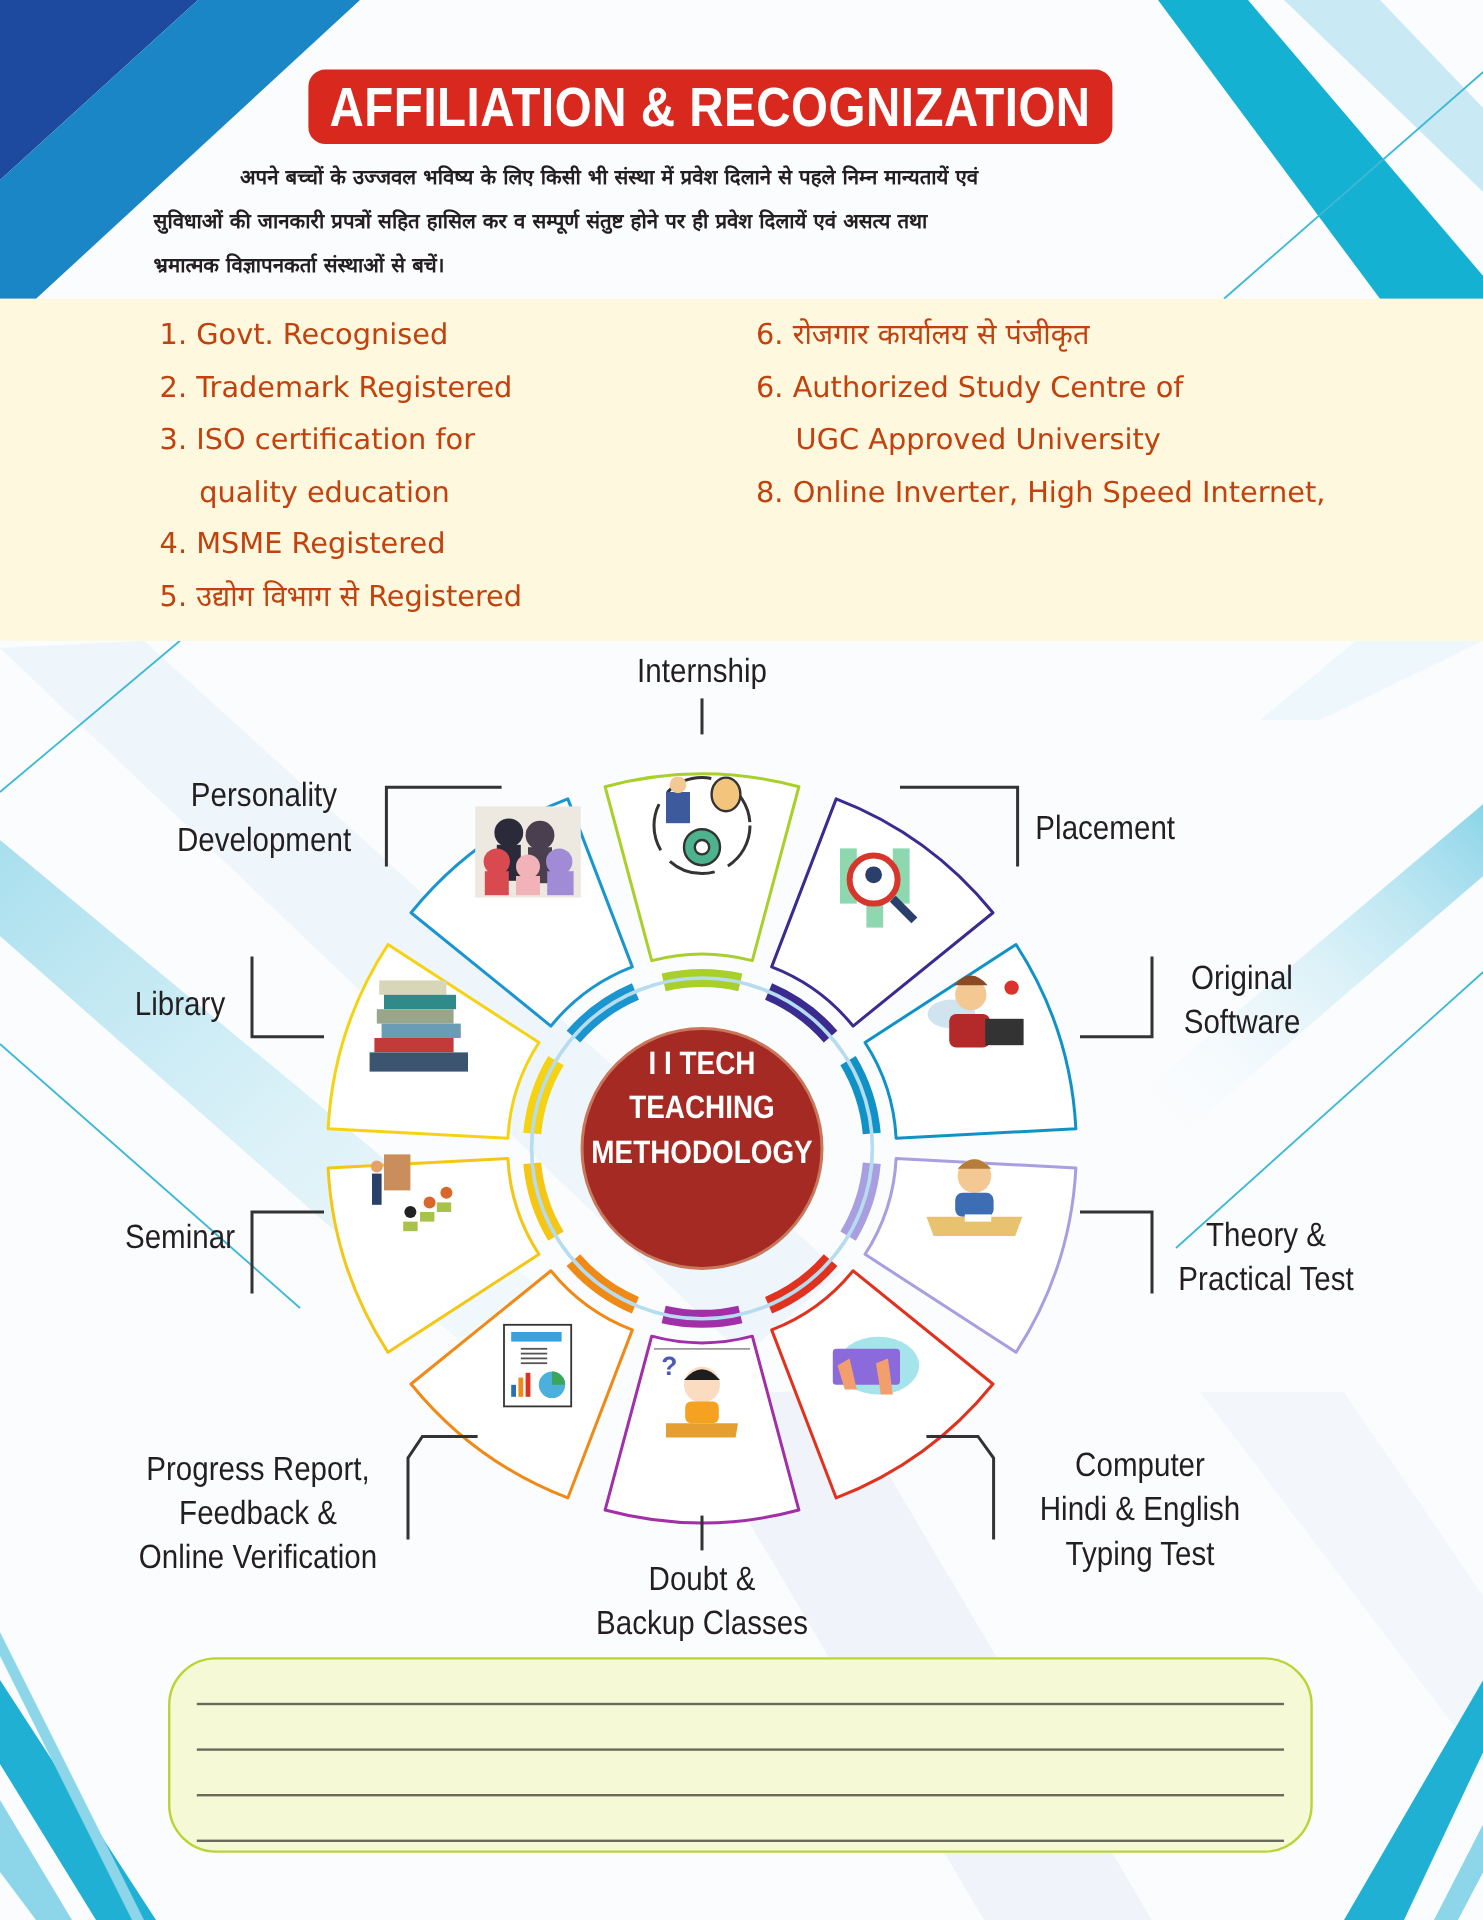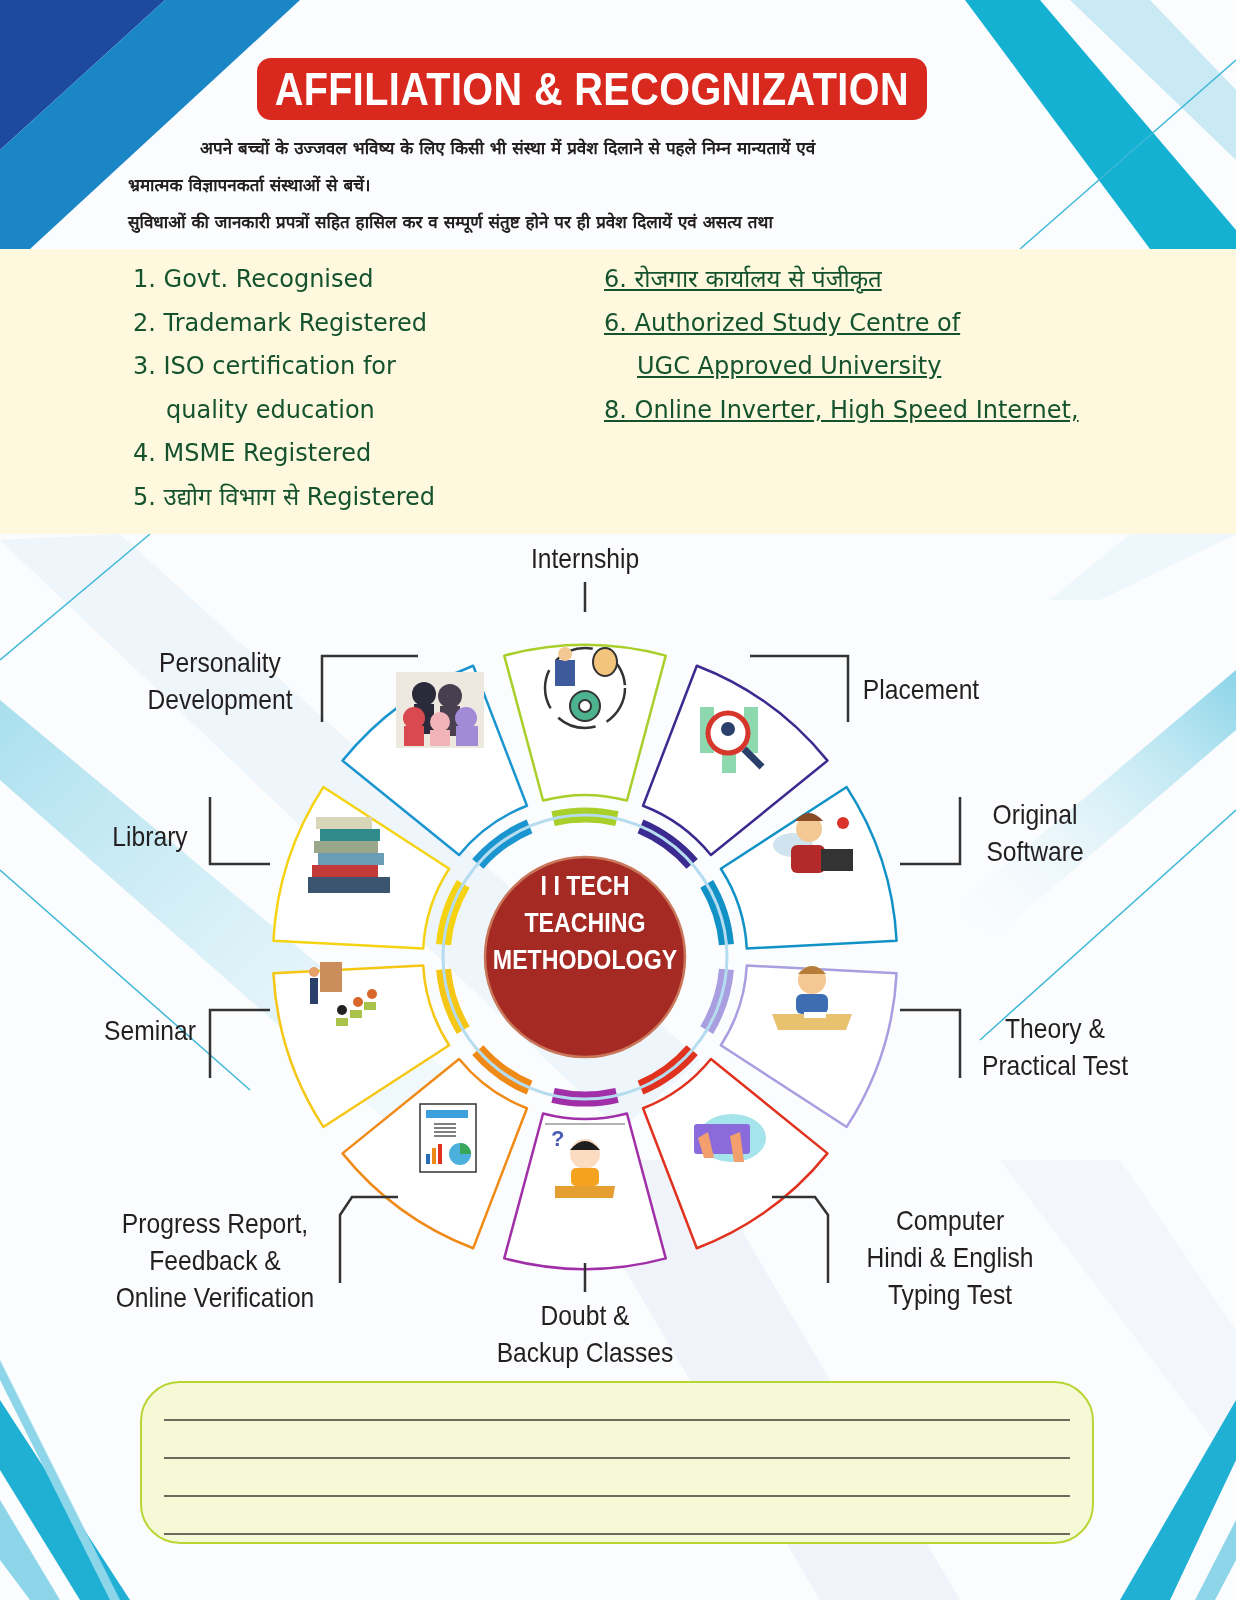--- a/index.html
+++ b/index.html
@@ -4,25 +4,25 @@
 <style>
   html, body { margin:0; padding:0; }
   body { width:1236px; height:1600px; position:relative; overflow:hidden; background:#fbfcfe; font-family:"Liberation Sans", sans-serif; color:#231f20; }
   .bg { position:absolute; left:0; top:0; width:1236px; height:1600px; z-index:0; }
   .layer { position:absolute; z-index:2; }
   .title-badge { left:257px; top:58px; width:670px; height:62px; background:#d9291f; border-radius:14px; display:flex; align-items:center; justify-content:center; }
   .title-badge span { color:#fff; font-family:"Liberation Sans", sans-serif; font-weight:bold; font-size:46px; letter-spacing:0.5px; transform:scaleX(0.86); white-space:nowrap; }
   .intro { left:128px; top:130px; width:985px; font-family:"DejaVu Sans", sans-serif; font-weight:bold; font-size:17px; line-height:37px; color:#231f20; }
   .intro .indent { display:inline-block; width:72px; }
   .cream { left:0; top:249px; width:1236px; height:285px; background:#fdf8de; z-index:1; }
-  .list { top:258px; font-family:"DejaVu Sans", sans-serif; font-size:24px; line-height:43.5px; color:#14532d; }
+  .list { top:258px; font-family:"DejaVu Sans", sans-serif; font-size:24px; line-height:43.5px; color:#c2410c; }
   .list .li { white-space:nowrap; }
   .list .cont { padding-left:33px; }
   .list-left { left:133px; }
-  .list-right { left:604px;text-decoration:underline; }
+  .list-right { left:630px; }
   .lbl { position:absolute; z-index:3; font-family:"Liberation Sans", sans-serif; font-size:28px; line-height:37px; text-align:center; color:#231f20; white-space:nowrap; transform:scaleX(0.88); }
   .note-box { left:140px; top:1381px; width:954px; height:163px; background:#f6f9d6; border:2.5px solid #b9d534; border-radius:40px; box-sizing:border-box; }
   .note-line { position:absolute; left:22px; right:22px; height:2px; background:#6b6a5c; }
   svg text { font-family:"Liberation Sans", sans-serif; }
 </style>
 </head>
 <body>
 
 <svg class="bg" viewBox="0 0 1236 1600" xmlns="http://www.w3.org/2000/svg">
   <defs>
@@ -63,22 +63,22 @@
 </svg>
 
 <div class="layer cream"></div>
 
 <div class="layer title-badge">
   <span>AFFILIATION &amp; RECOGNIZATION</span>
 </div>
 
 <div class="layer intro">
   <div><span class="indent"></span><span>अपने बच्चों के उज्जवल भविष्य के लिए किसी भी संस्था में प्रवेश दिलाने से पहले निम्न मान्यतायें एवं</span></div>
+  <div>सुविधाओं की जानकारी प्रपत्रों सहित हासिल कर व सम्पूर्ण संतुष्ट होने पर ही प्रवेश दिलायें एवं असत्य तथा</div>
   <div>भ्रमात्मक विज्ञापनकर्ता संस्थाओं से बचें।</div>
-  <div>सुविधाओं की जानकारी प्रपत्रों सहित हासिल कर व सम्पूर्ण संतुष्ट होने पर ही प्रवेश दिलायें एवं असत्य तथा</div>
 </div>
 
 <div class="layer list list-left">
   <div class="li">1. Govt. Recognised</div>
   <div class="li">2. Trademark Registered</div>
   <div class="li">3. ISO certification for</div>
   <div class="li cont">quality education</div>
   <div class="li">4. MSME Registered</div>
   <div class="li">5. उद्योग विभाग से Registered</div>
 </div>

